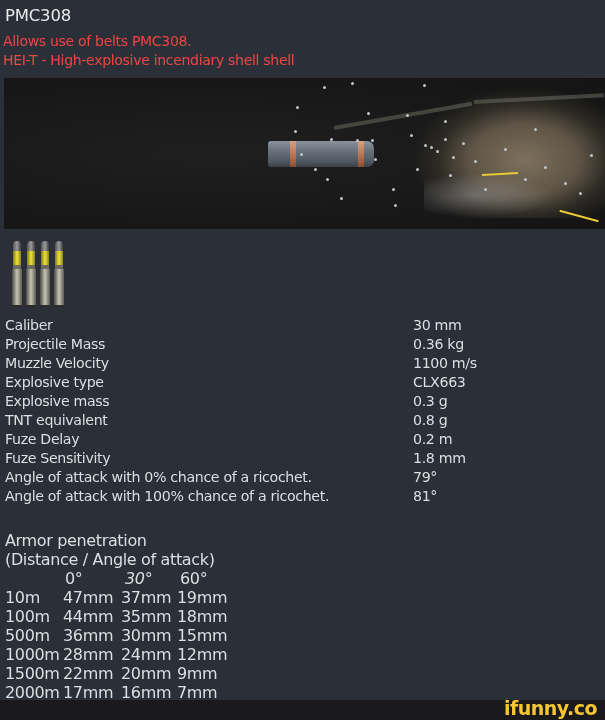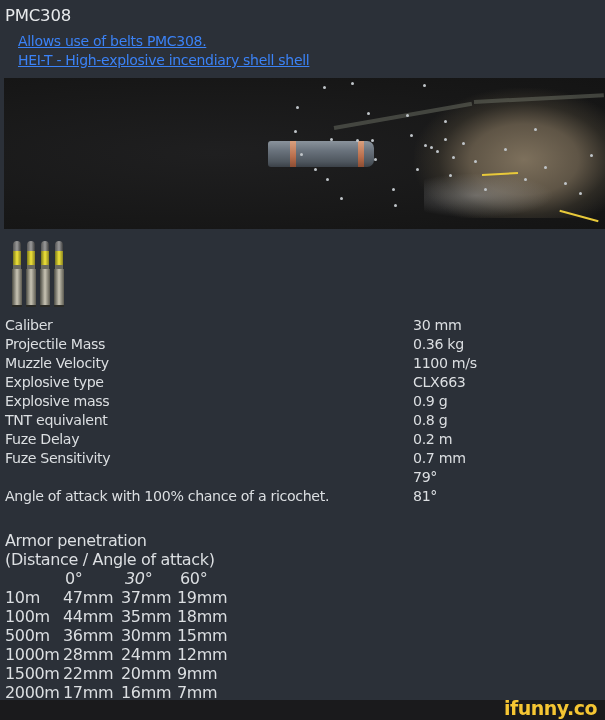--- a/index.html
+++ b/index.html
@@ -5,21 +5,21 @@
   html, body { margin: 0; padding: 0; }
   body {
     width: 605px; height: 720px; overflow: hidden;
     background: #2b3038;
     font-family: "DejaVu Sans", sans-serif;
     color: #dcdfe2;
     position: relative;
   }
   .panel { position: absolute; left: 0; top: 0; width: 605px; height: 700px; background: #2b3038; }
   .title { position: absolute; left: 5px; top: 6px; font-size: 16.5px; color: #e8eaec; letter-spacing: -0.2px; }
-  .desc { position: absolute; left: 18px; font-size: 14px; color: #3b82f6; letter-spacing: -0.3px; text-decoration: underline; }
+  .desc { position: absolute; left: 3px; font-size: 14px; color: #ef4444; letter-spacing: -0.3px; }
   .desc.l1 { top: 33px; }
   .desc.l2 { top: 52px; }
 
   .preview {
     position: absolute; left: 4px; top: 78px; width: 601px; height: 151px;
     background: radial-gradient(ellipse at 35% 50%, #1f1f20 0%, #171717 70%, #141414 100%);
     overflow: hidden;
   }
   .shell {
     position: absolute; left: 264px; top: 63px; width: 106px; height: 26px;
@@ -144,25 +144,25 @@
         <div class="neck"></div>
         <div class="case"></div>
       </div>
   </div>
 
   <div class="stats">
     <div class="row"><span>Caliber</span><span class="val">30 mm</span></div>
     <div class="row"><span>Projectile Mass</span><span class="val">0.36 kg</span></div>
     <div class="row"><span>Muzzle Velocity</span><span class="val">1100 m/s</span></div>
     <div class="row"><span>Explosive type</span><span class="val">CLX663</span></div>
-    <div class="row"><span>Explosive mass</span><span class="val">0.9 g</span></div>
+    <div class="row"><span>Explosive mass</span><span class="val">0.3 g</span></div>
     <div class="row"><span>TNT equivalent</span><span class="val">0.8 g</span></div>
     <div class="row"><span>Fuze Delay</span><span class="val">0.2 m</span></div>
-    <div class="row"><span>Fuze Sensitivity</span><span class="val">0.7 mm</span></div>
-    <div class="row"><span class="val">79°</span></div>
+    <div class="row"><span>Fuze Sensitivity</span><span class="val">1.8 mm</span></div>
+    <div class="row"><span>Angle of attack with 0% chance of a ricochet.</span><span class="val">79°</span></div>
     <div class="row"><span>Angle of attack with 100% chance of a ricochet.</span><span class="val">81°</span></div>
   </div>
 
   <div class="armor">
     <div class="arow">Armor penetration</div>
     <div class="arow">(Distance / Angle of attack)</div>
     <div class="arow">
       <span class="c h1">0°</span>
       <span class="c h2">30°</span>
       <span class="c h3">60°</span>

